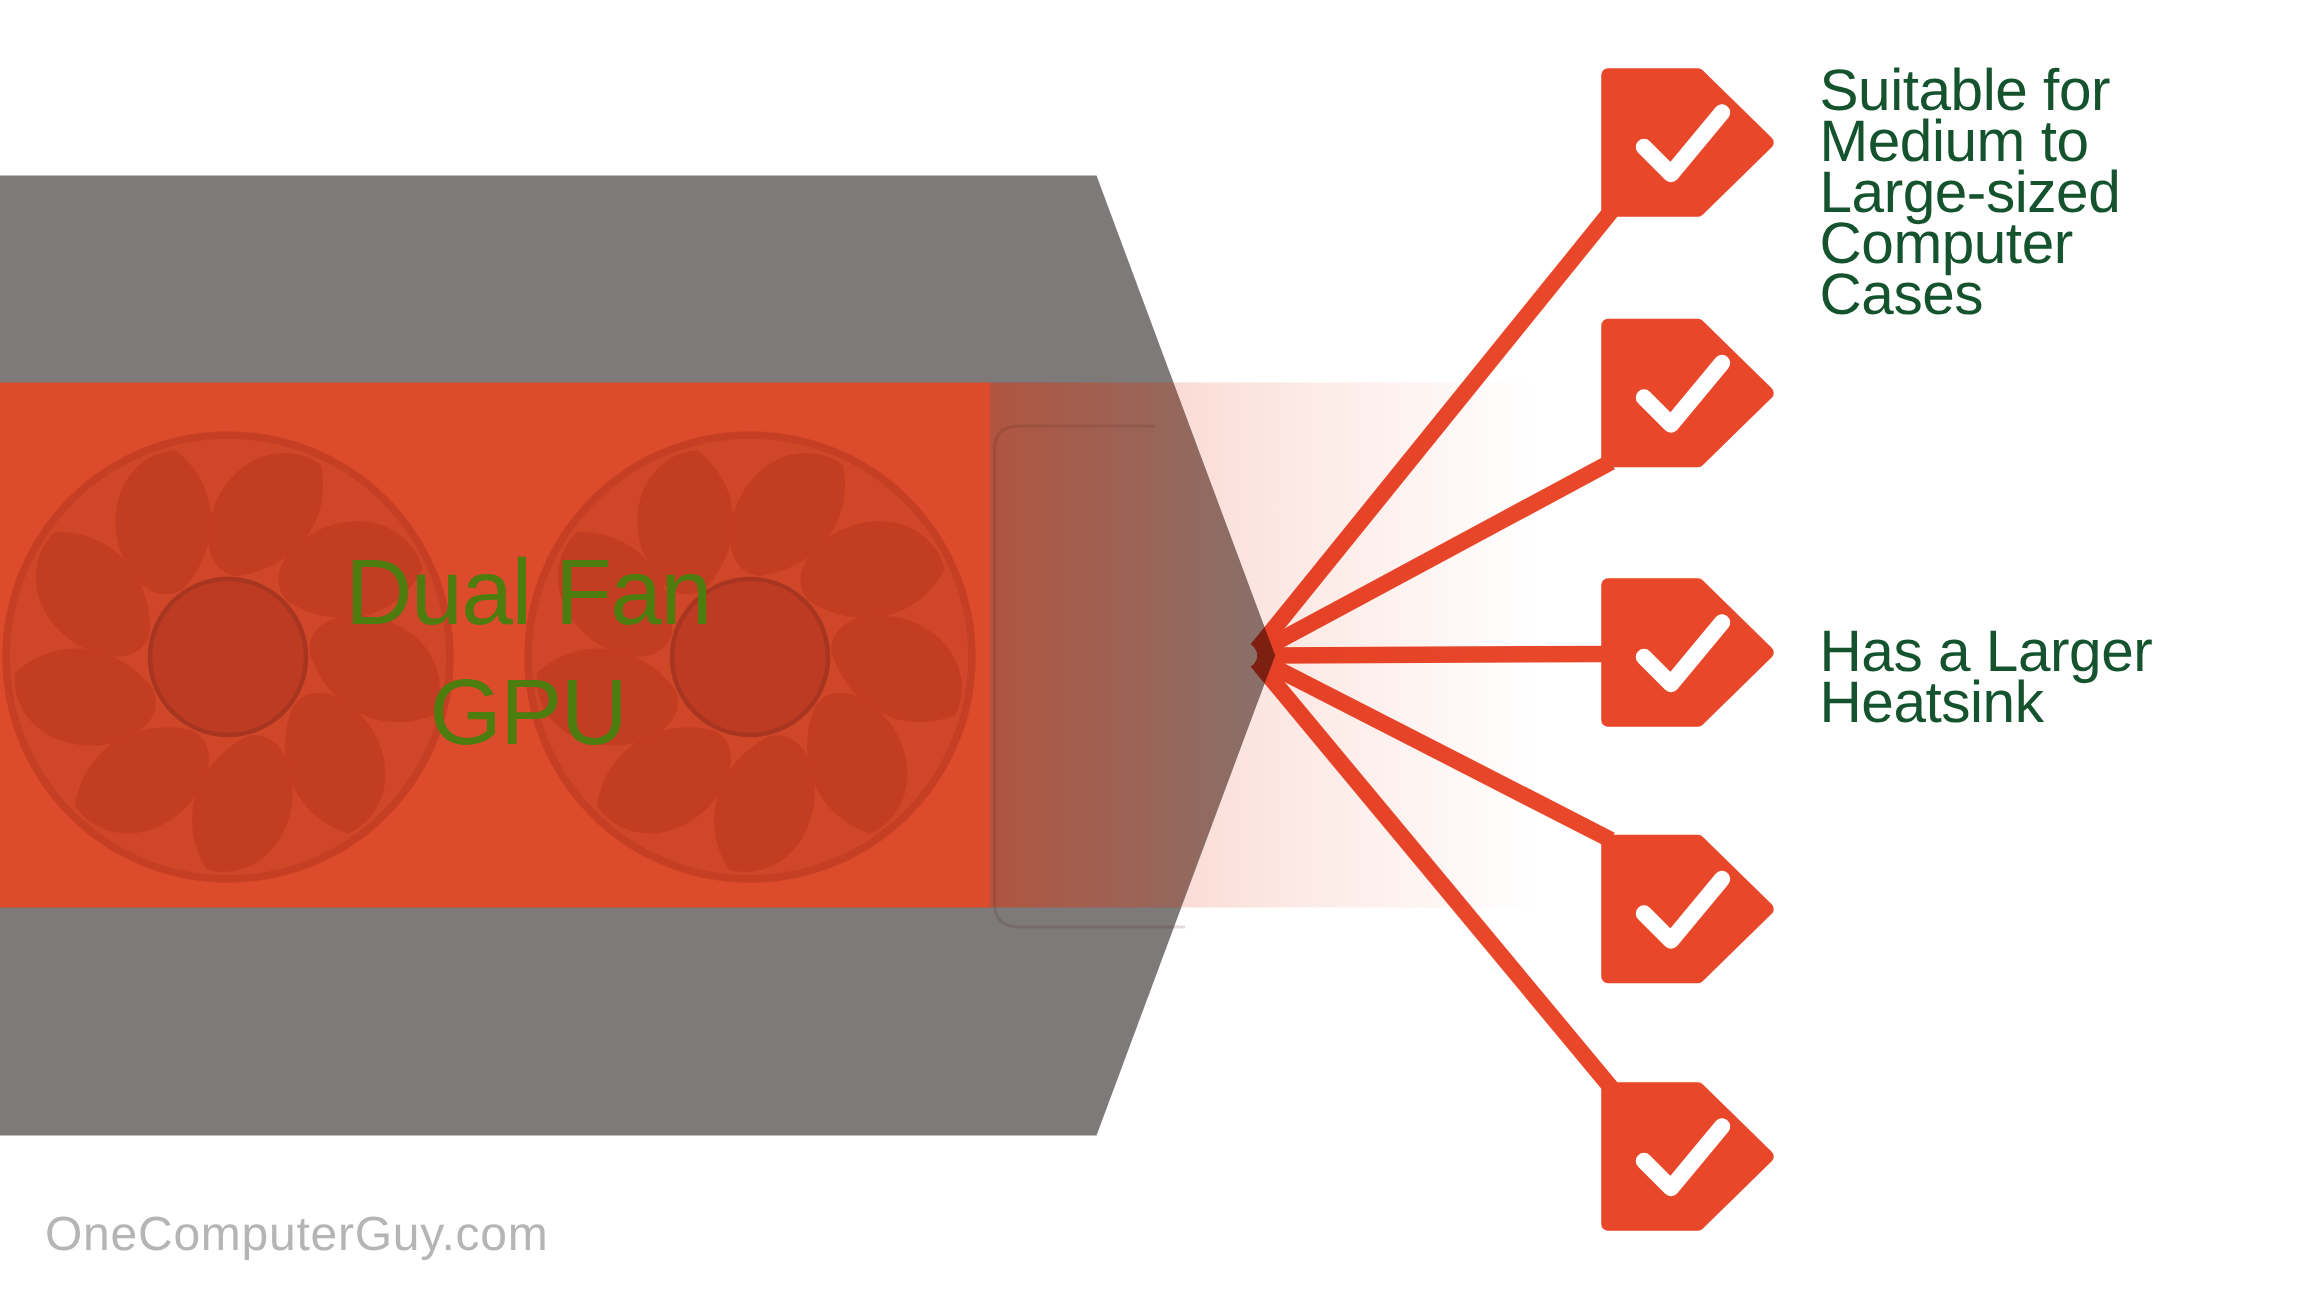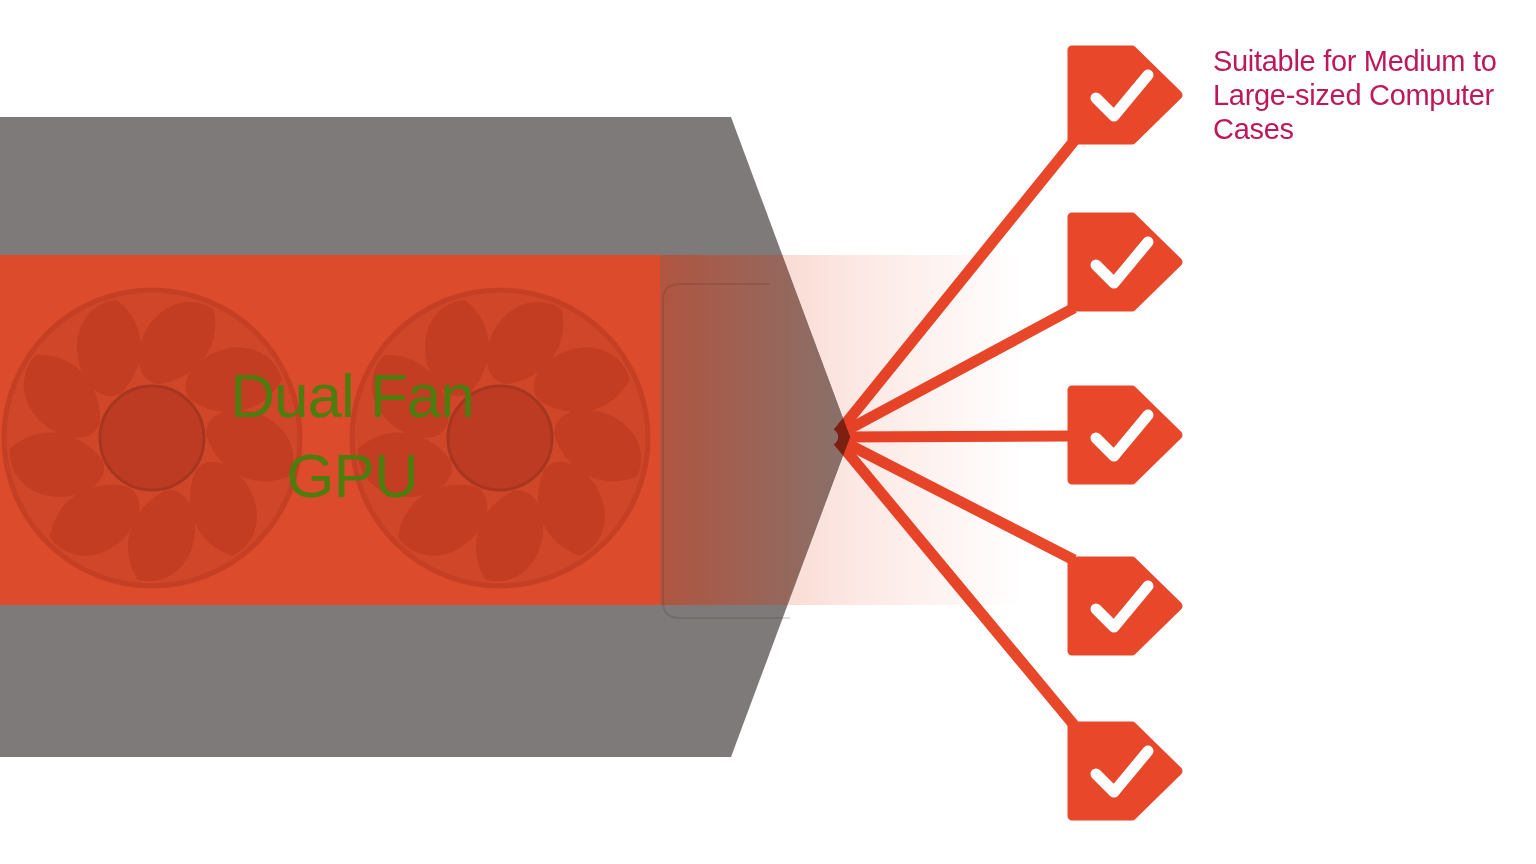--- a/index.html
+++ b/index.html
@@ -22,25 +22,25 @@
     line-height: 80px;
     font-weight: 400;
     letter-spacing: -1px;
     color: #4d7c0f;
     white-space: pre-line;
   }
   .feature-label {
     position: absolute;
     left: 1213px;
     width: 320px;
-    font-size: 29px;
+    font-size: 39px;
     line-height: 34px;
     font-weight: 400;
     letter-spacing: -0.3px;
-    color: #be185d;
+    color: #14532d;
     white-space: pre-line;
   }
   .feature-label.f1 { top: 44px; }
   .feature-label.f2 { top: 228px; }
   .feature-label.f3 { top: 418px; }
   .feature-label.f4 { top: 572px; }
   .feature-label.f5 { top: 720px; }
   .watermark {
     position: absolute;
     left: 30px;
@@ -115,15 +115,17 @@
     <use href="#badgeDef" transform="translate(1068,557)"></use>
     <use href="#badgeDef" transform="translate(1068,722)"></use>
   </svg>
 
   <div class="gpu-title">Dual Fan
 GPU</div>
 
   <div class="feature-label f1">Suitable for Medium to
 Large-sized Computer
 Cases</div>
+  <div class="feature-label f3">Has a Larger Heatsink</div>
 
+  <div class="watermark">OneComputerGuy.com</div>
 
 </div>
 
 </body></html>

